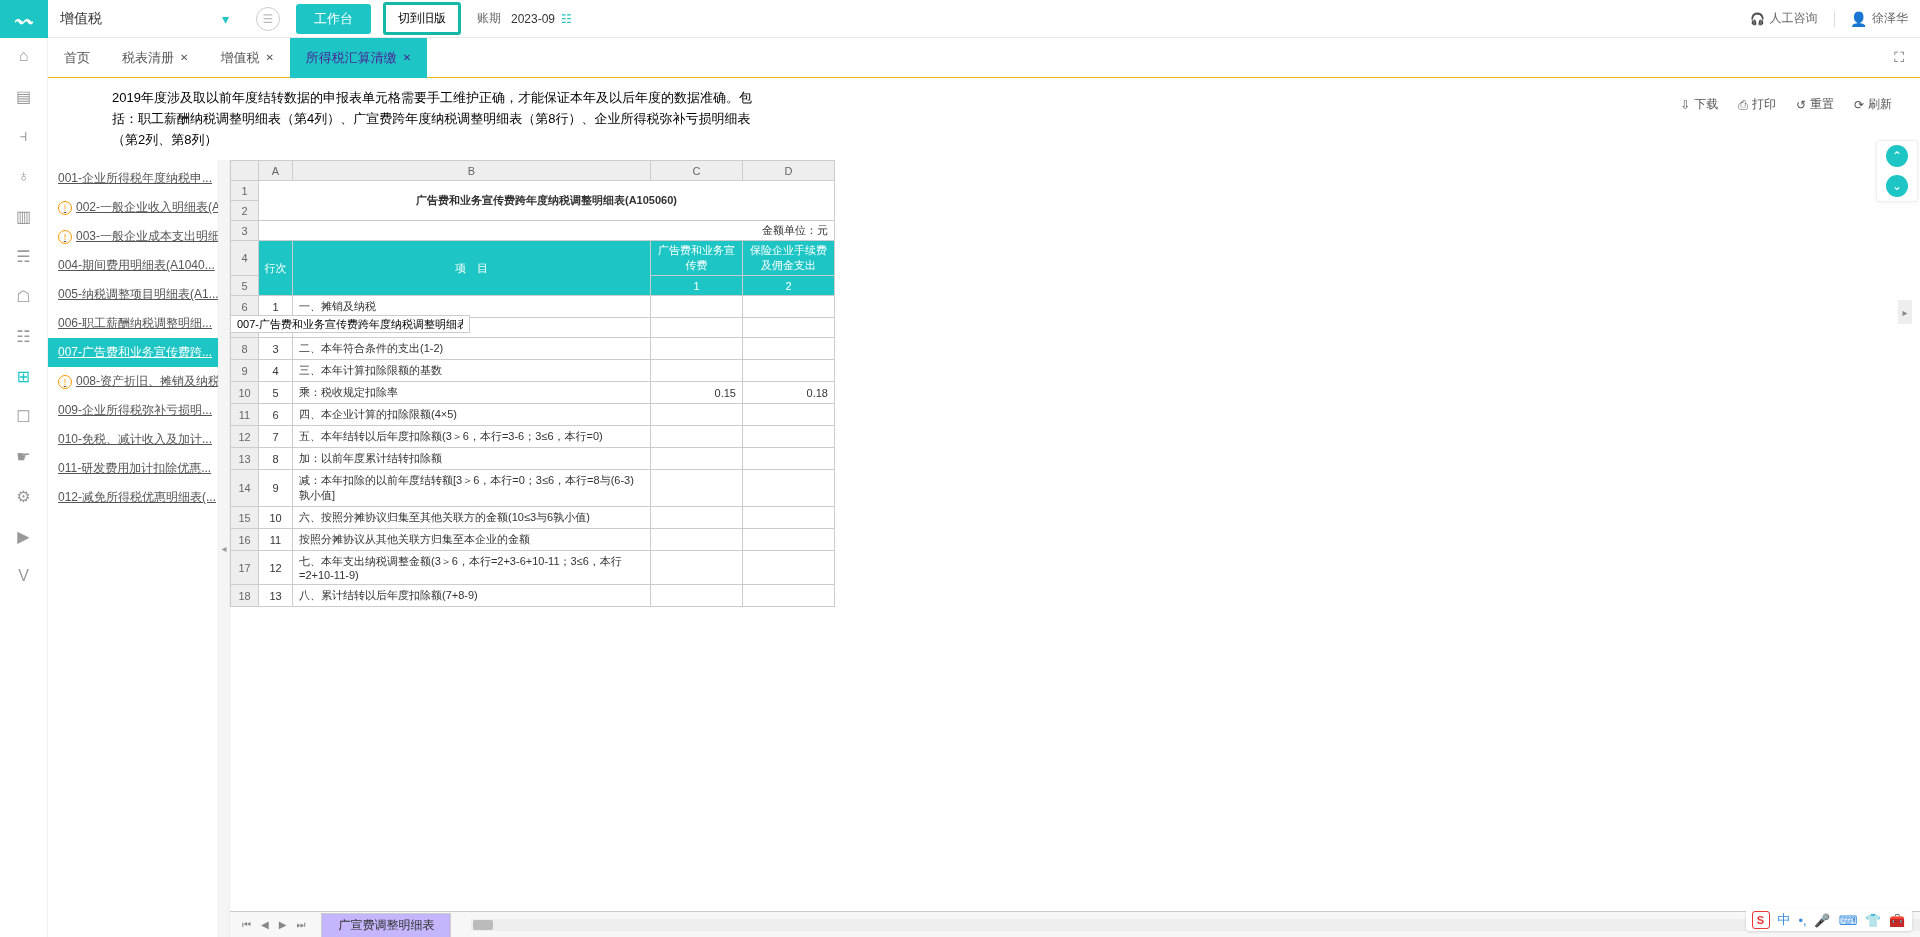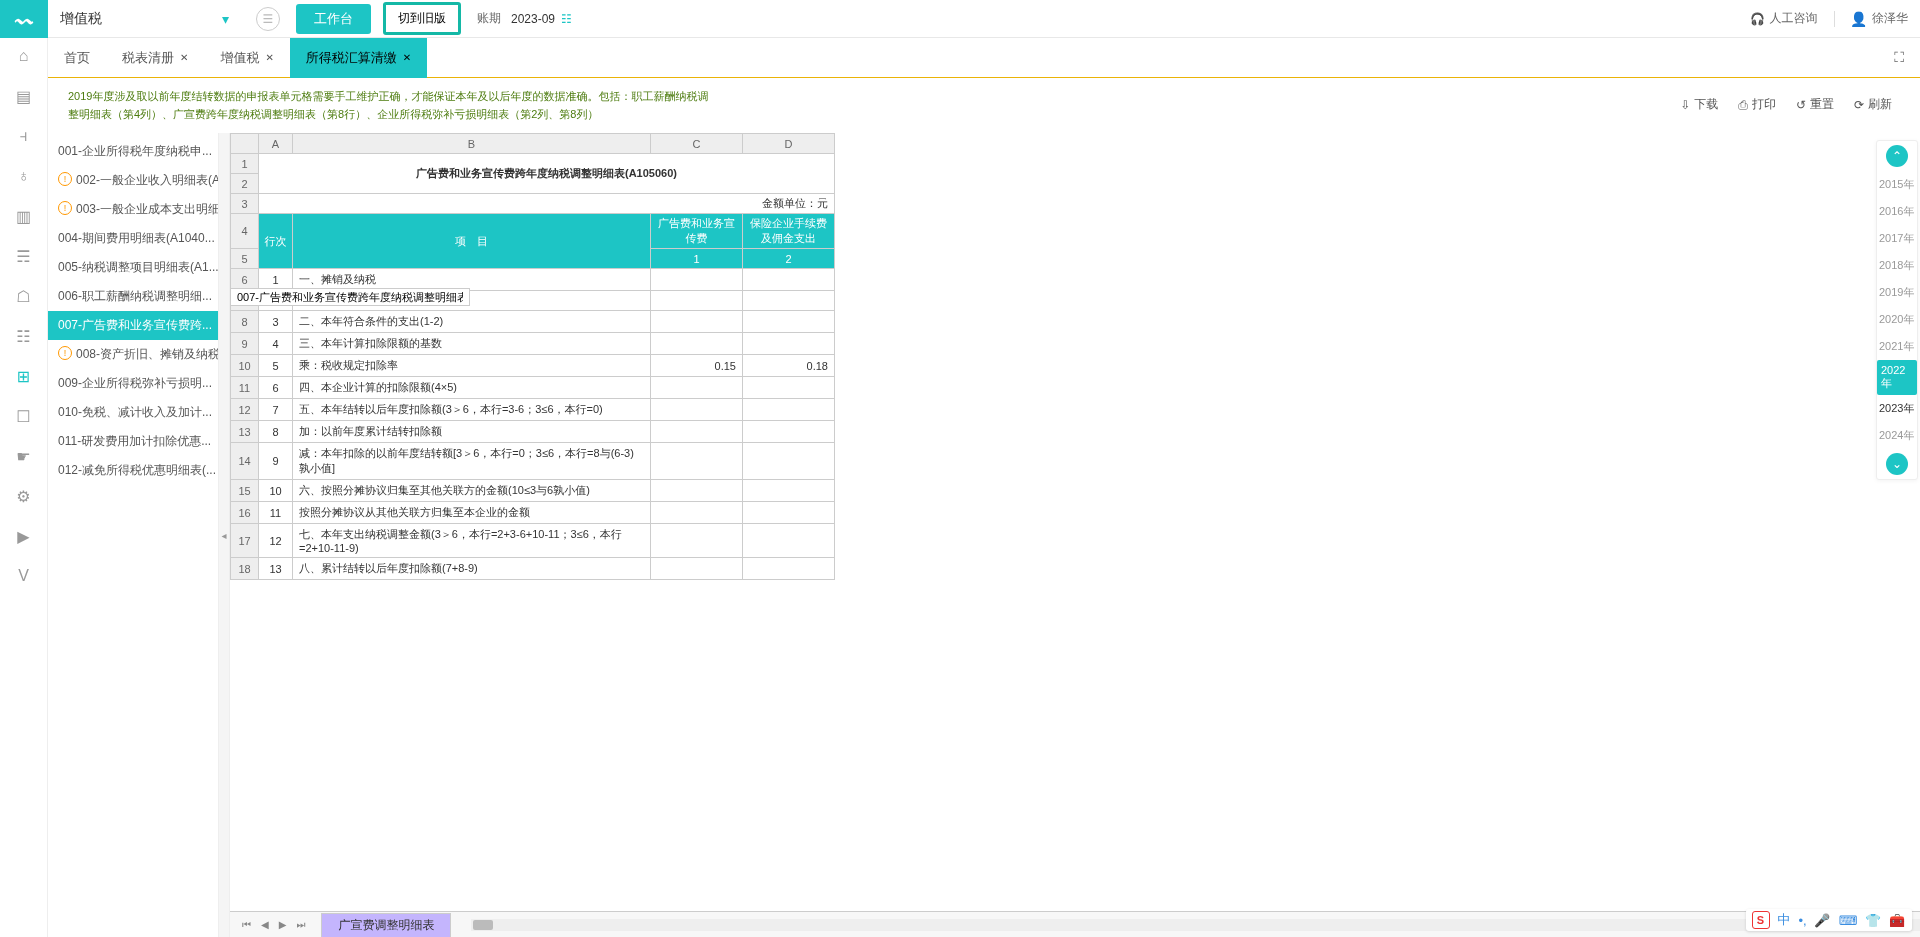--- a/index.html
+++ b/index.html
@@ -18,40 +18,40 @@
 .period-value { color: #333; margin-right: 6px; }
 .cal-icon { color: #1dc5c5; }
 .header-right { margin-left: auto; display: flex; align-items: center; gap: 6px; }
 .hr-link { display: flex; align-items: center; gap: 4px; color: #666; cursor: pointer; font-size: 12px; }
 .divider-v { width: 1px; height: 16px; background: #ddd; margin: 0 10px; }
 .avatar-icon { color: #bbb; font-size: 14px; }
 
 
 .tabs-bar { height: 40px; background: #fff; border-bottom: 1px solid #eab308; display: flex; align-items: center; padding-left: 48px; }
 .tab { padding: 0 16px; height: 40px; display: flex; align-items: center; color: #555; cursor: pointer; font-size: 13px; }
-.tab-active { background: #1dc5c5; color: #000000; }
+.tab-active { background: #1dc5c5; color: #4c1d95; }
 .tab-close { margin-left: 6px; font-size: 10px; cursor: pointer; }
 .tab-maximize { margin-left: auto; margin-right: 8px; font-size: 14px; color: #666; cursor: pointer; padding: 4px 8px; }
 
 
 .left-sidebar { position: absolute; left: 0; top: 38px; bottom: 0; width: 48px; background: #fff; border-right: 1px solid #eee; display: flex; flex-direction: column; align-items: center; padding-top: 8px; gap: 20px; }
 .side-ico { width: 20px; height: 20px; color: #999; cursor: pointer; display: flex; align-items: center; justify-content: center; font-size: 16px; }
 .side-ico-active { color: #1dc5c5; }
 
 
 .main-area { position: absolute; left: 48px; top: 78px; right: 0; bottom: 0; display: flex; flex-direction: column; }
 .warn-bar { padding: 10px 20px; display: flex; align-items: flex-start; }
-.warn-text { color: #4d7c0f; font-size: 11px; line-height: 1.6; flex: 1; max-width: 650px; }
+.warn-text { color: #000000; font-size: 13px; line-height: 1.6; flex: 1; max-width: 650px; margin-left: 44px; }
 .toolbar-right { margin-left: auto; display: flex; gap: 20px; padding-top: 8px; padding-right: 8px; }
 .tb-link { color: #555; cursor: pointer; display: flex; align-items: center; gap: 4px; font-size: 12px; }
 
 
 .content-split { flex: 1; display: flex; overflow: hidden; }
 .form-list { width: 170px; overflow-y: auto; padding-top: 4px; }
-.form-item { padding: 6px 10px; font-size: 12px; color: #555; cursor: pointer; white-space: nowrap; overflow: hidden; text-overflow: ellipsis; display: flex; gap: 4px; }
+.form-item { padding: 6px 10px; font-size: 12px; color: #555; cursor: pointer; white-space: nowrap; overflow: hidden; text-overflow: ellipsis; display: flex; align-items: center; gap: 4px; text-decoration: underline; }
 .form-item.has-warn::before { content: "!"; color: #ff9800; border: 1px solid #ff9800; border-radius: 50%; width: 12px; height: 12px; font-size: 9px; display: inline-flex; align-items: center; justify-content: center; flex-shrink: 0; }
 .form-item.selected { background: #1dc5c5; color: #fff; }
 .form-item.selected::before { border-color: #fff; color: #fff; }
 .collapse-handle { width: 12px; background: #f5f5f5; cursor: pointer; display: flex; align-items: center; justify-content: center; color: #999; font-size: 10px; border-left: 1px solid #eee; border-right: 1px solid #eee; }
 
 
 .sheet-wrap { flex: 1; display: flex; flex-direction: column; overflow: hidden; position: relative; }
 .cell-input { border: 1px solid #ccc; padding: 2px 6px; font-size: 11px; margin-left: 6px; width: 240px; height: 18px; }
 .sheet-scroll { flex: 1; overflow: auto; position: relative; }
 .sheet-panel { margin: 0 24px 0 0; }
@@ -374,32 +374,20 @@
           </div>
       </div>
 
       <div class="expand-flag">▸</div>
     </div>
   </div>
 </div>
 
 <div class="year-panel">
   <div class="year-up">⌃</div>
-  <div id="year-list">
-      <div class="year-item">2015年</div>
-      <div class="year-item">2016年</div>
-      <div class="year-item">2017年</div>
-      <div class="year-item">2018年</div>
-      <div class="year-item">2019年</div>
-      <div class="year-item">2020年</div>
-      <div class="year-item">2021年</div>
-      <div class="year-item active">2022年</div>
-      <div class="year-item near">2023年</div>
-      <div class="year-item">2024年</div>
-    </div>
   <div class="year-down">⌄</div>
 </div>
 
 <div class="ime-bar">
   <div class="ime-s">S</div>
   <span class="ime-i">中</span>
   <span class="ime-i">•,</span>
   <span class="ime-i">🎤</span>
   <span class="ime-i">⌨</span>
   <span class="ime-i">👕</span>

